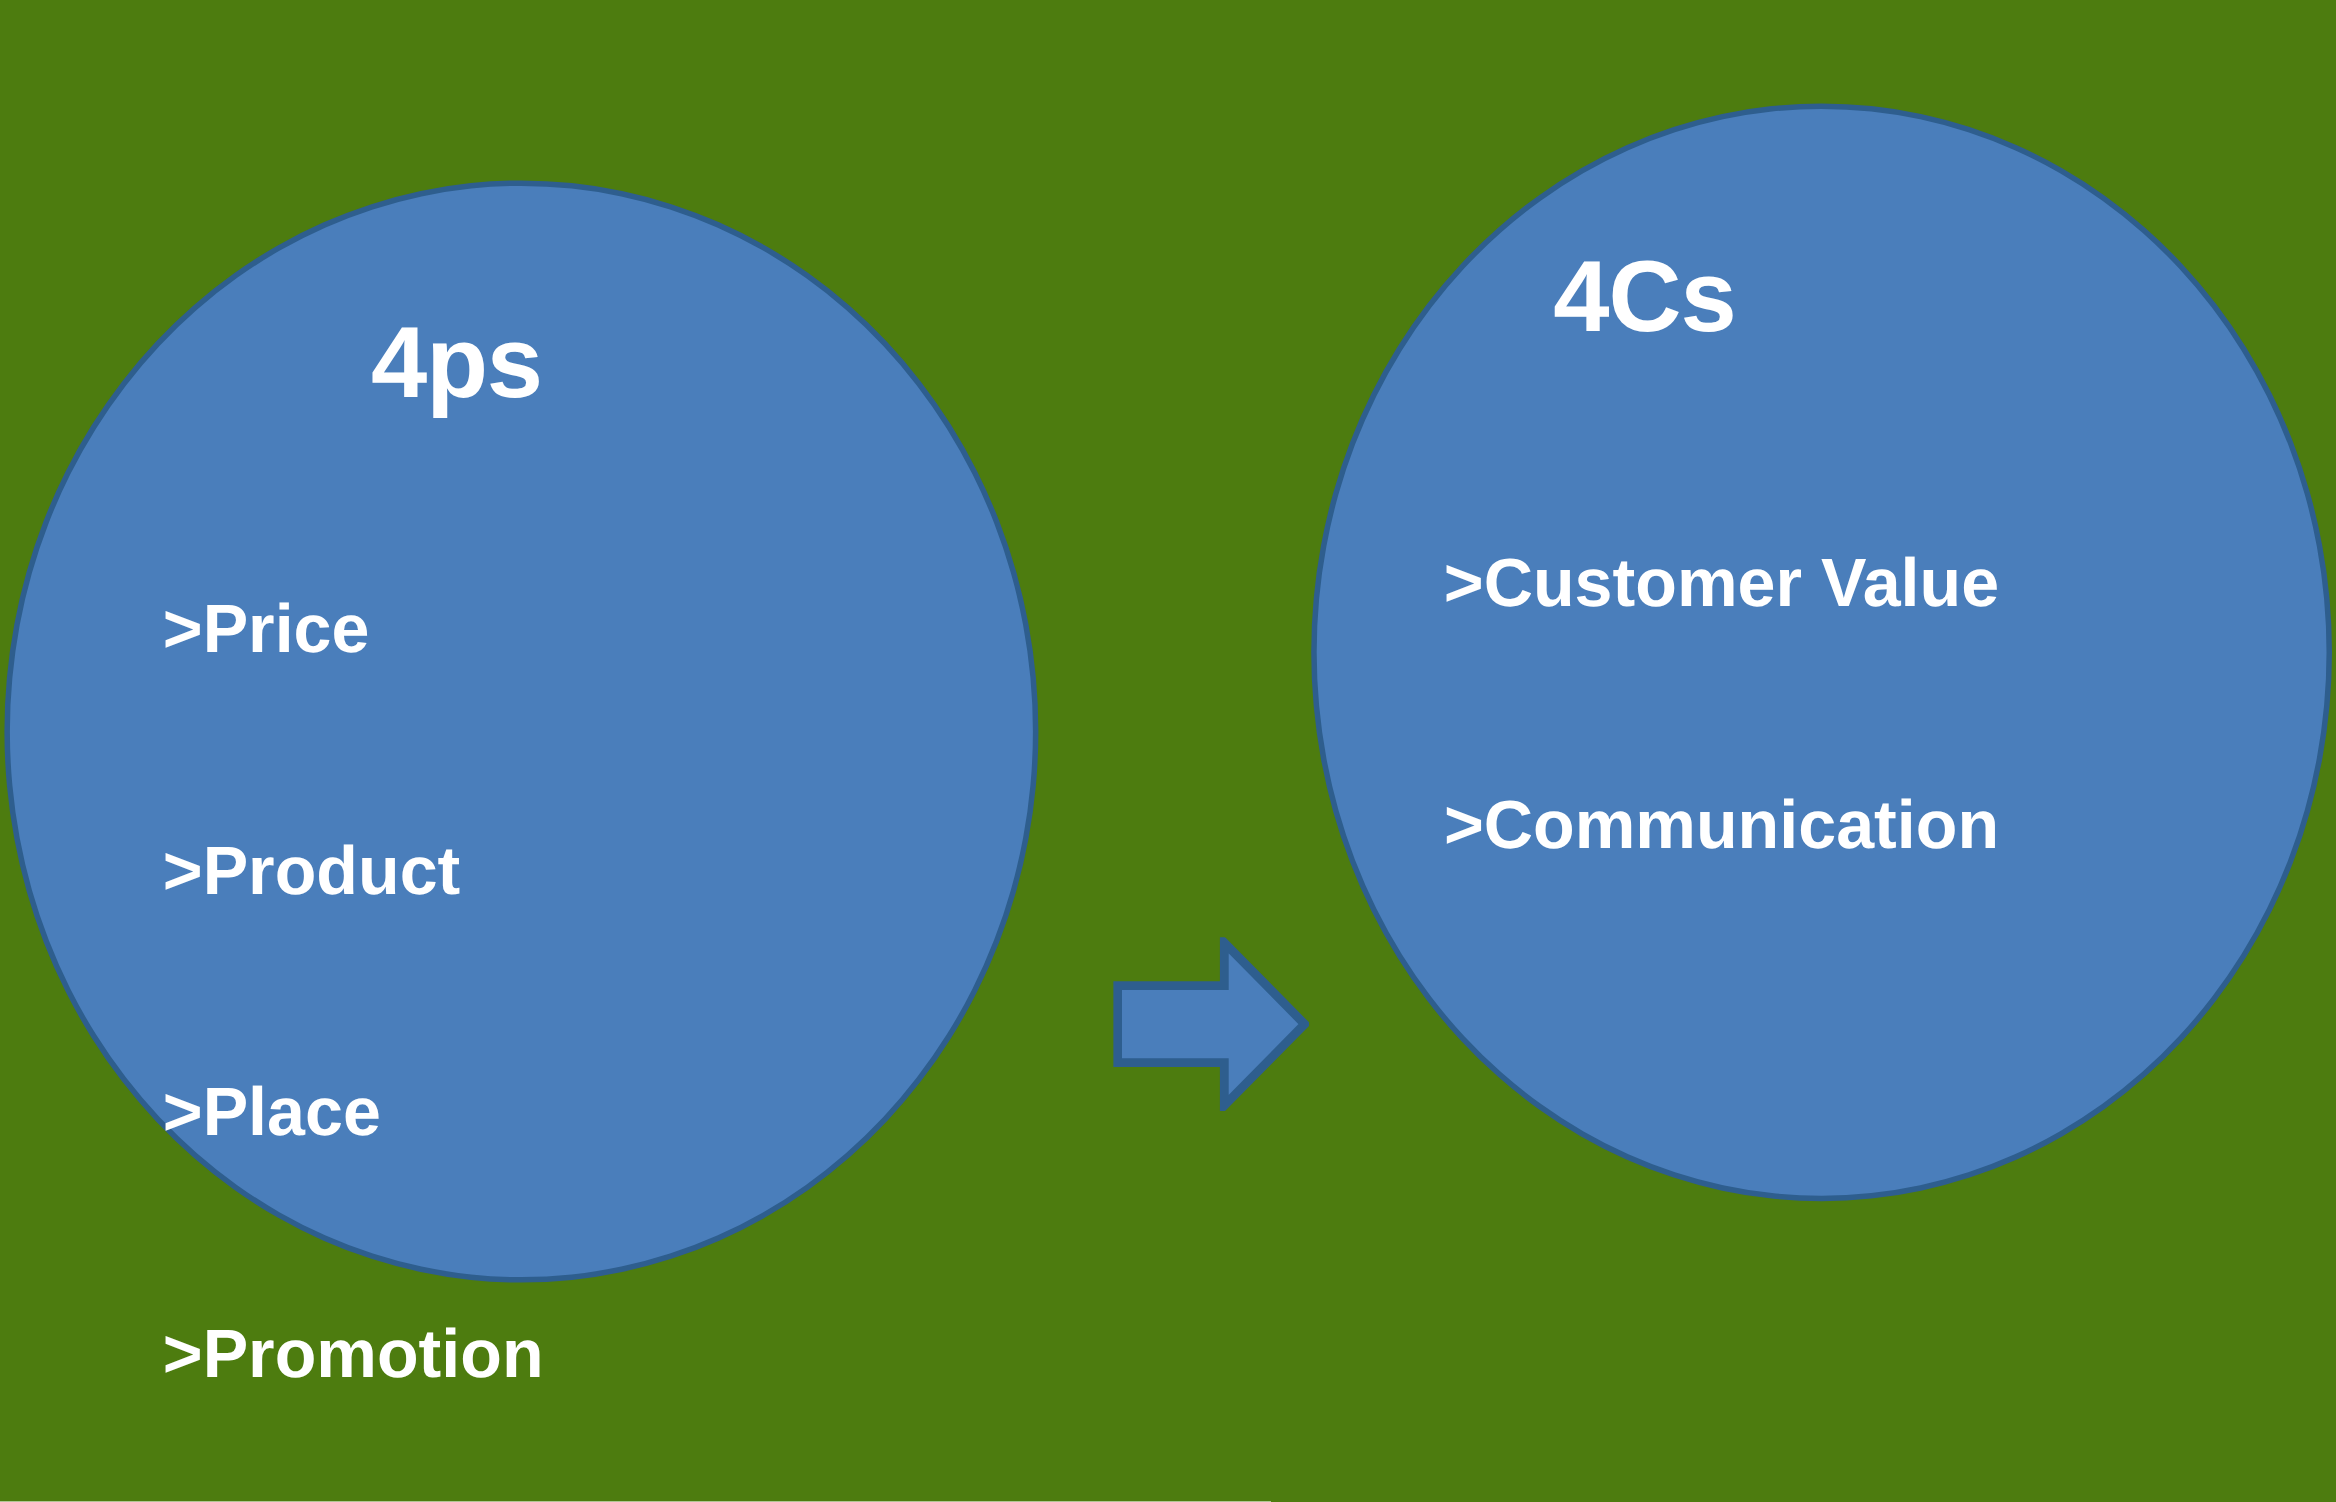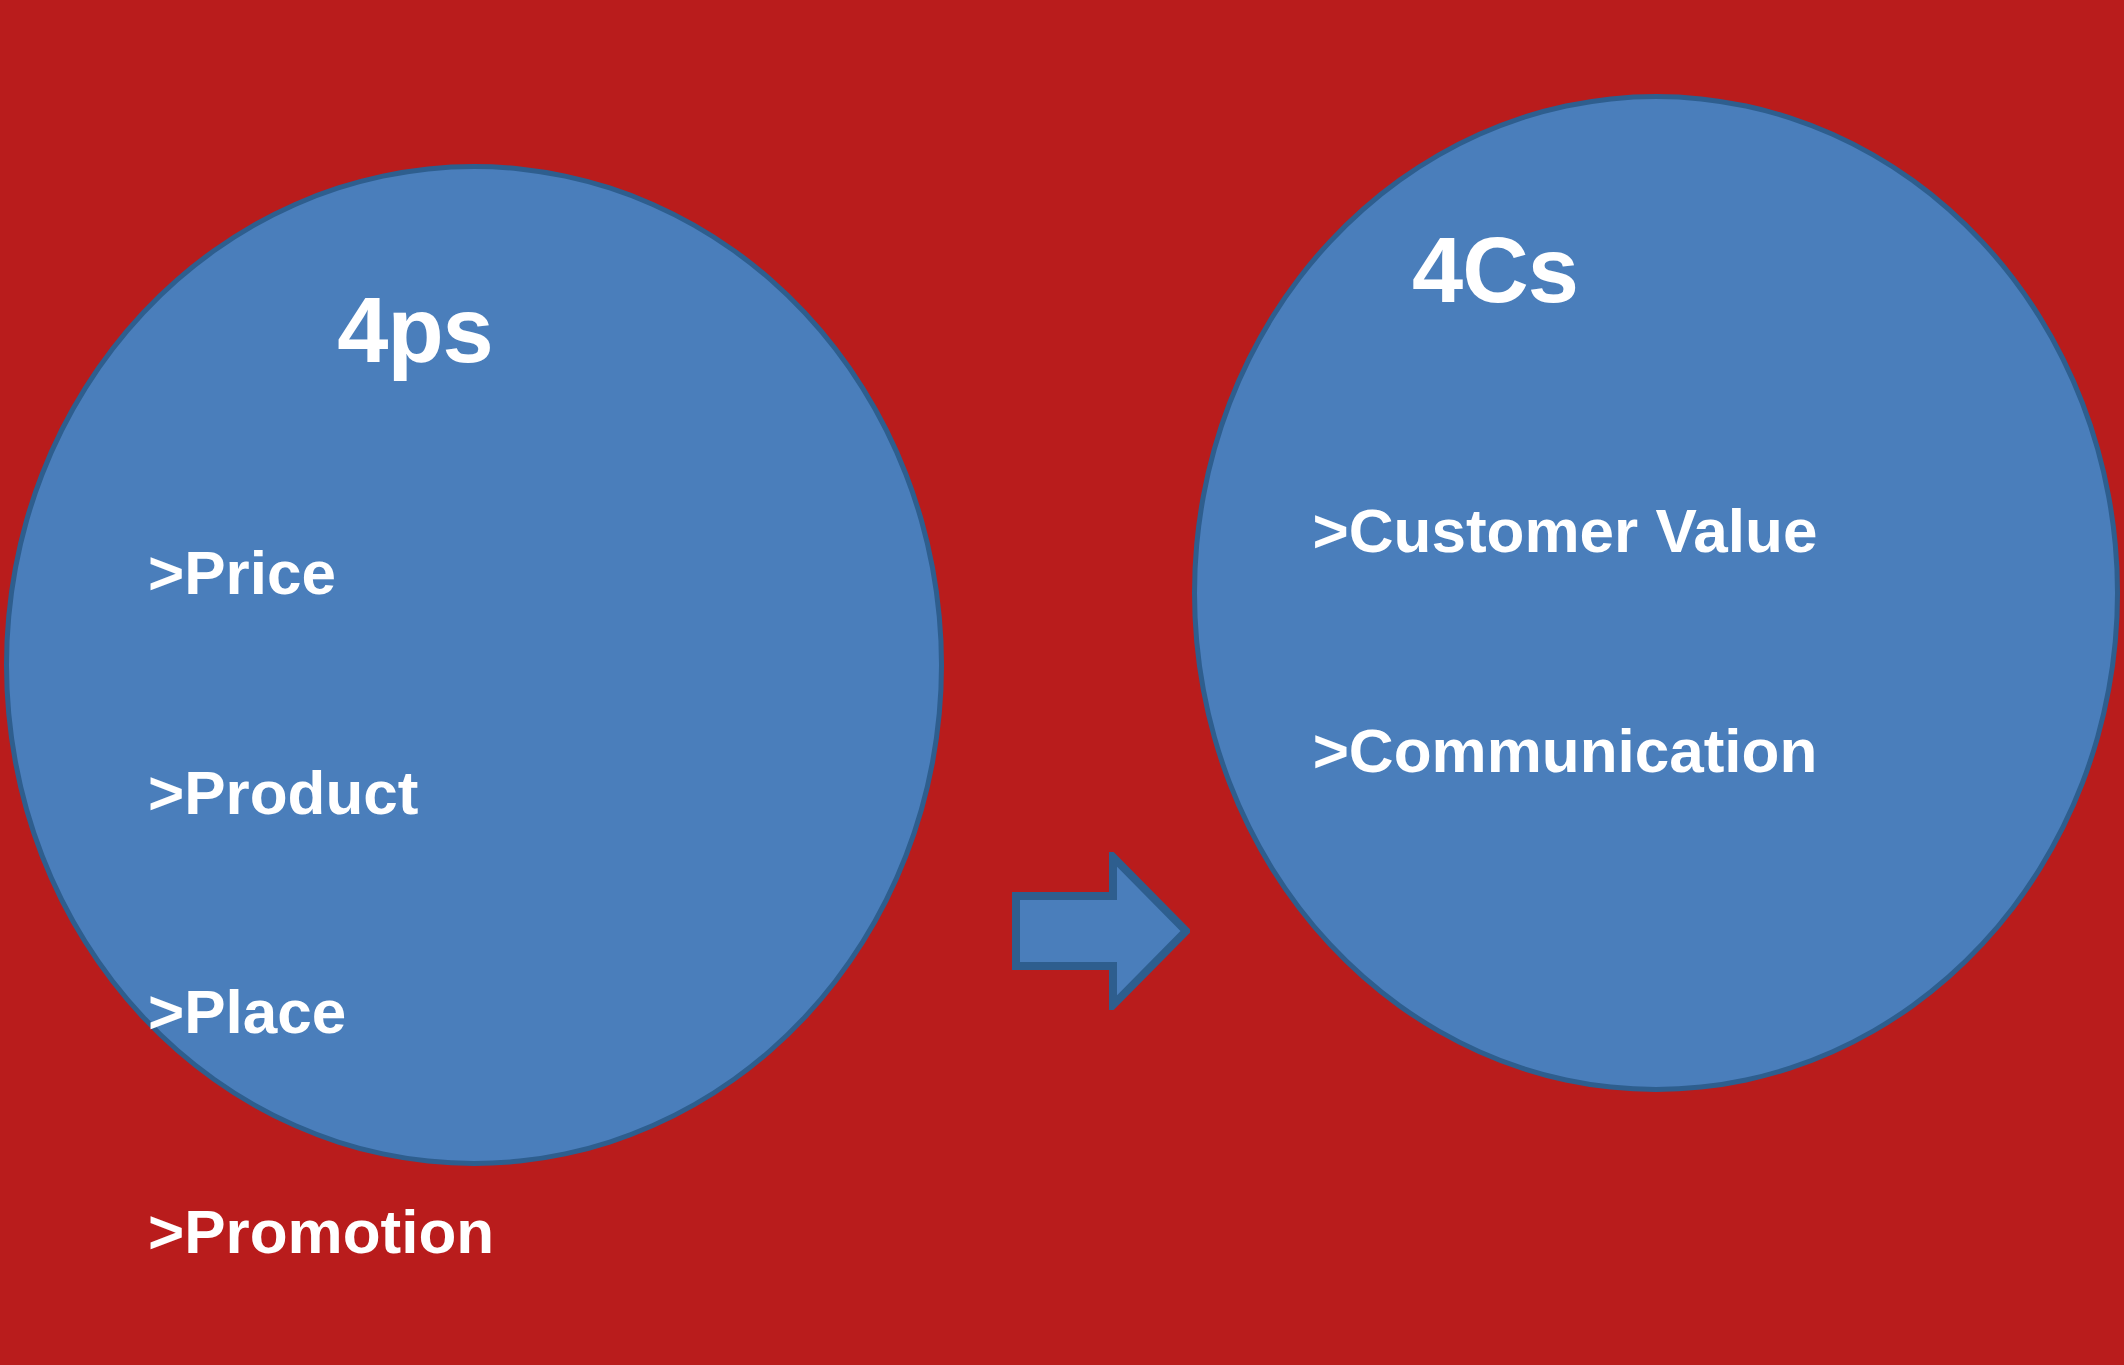--- a/index.html
+++ b/index.html
@@ -11,21 +11,21 @@
     width: 2124px;
     height: 1365px;
     overflow: hidden;
     font-family: "Liberation Sans", sans-serif;
   }
 
   #canvas {
     position: relative;
     width: 2124px;
     height: 1365px;
-    background: #b91c1c;
+    background: #4d7c0f;
   }
 
   
   .ellipse {
     position: absolute;
     box-sizing: border-box;
     border-radius: 50%;
     background: #4A7EBB;
     border: 5px solid #2E5E8E;
   }

